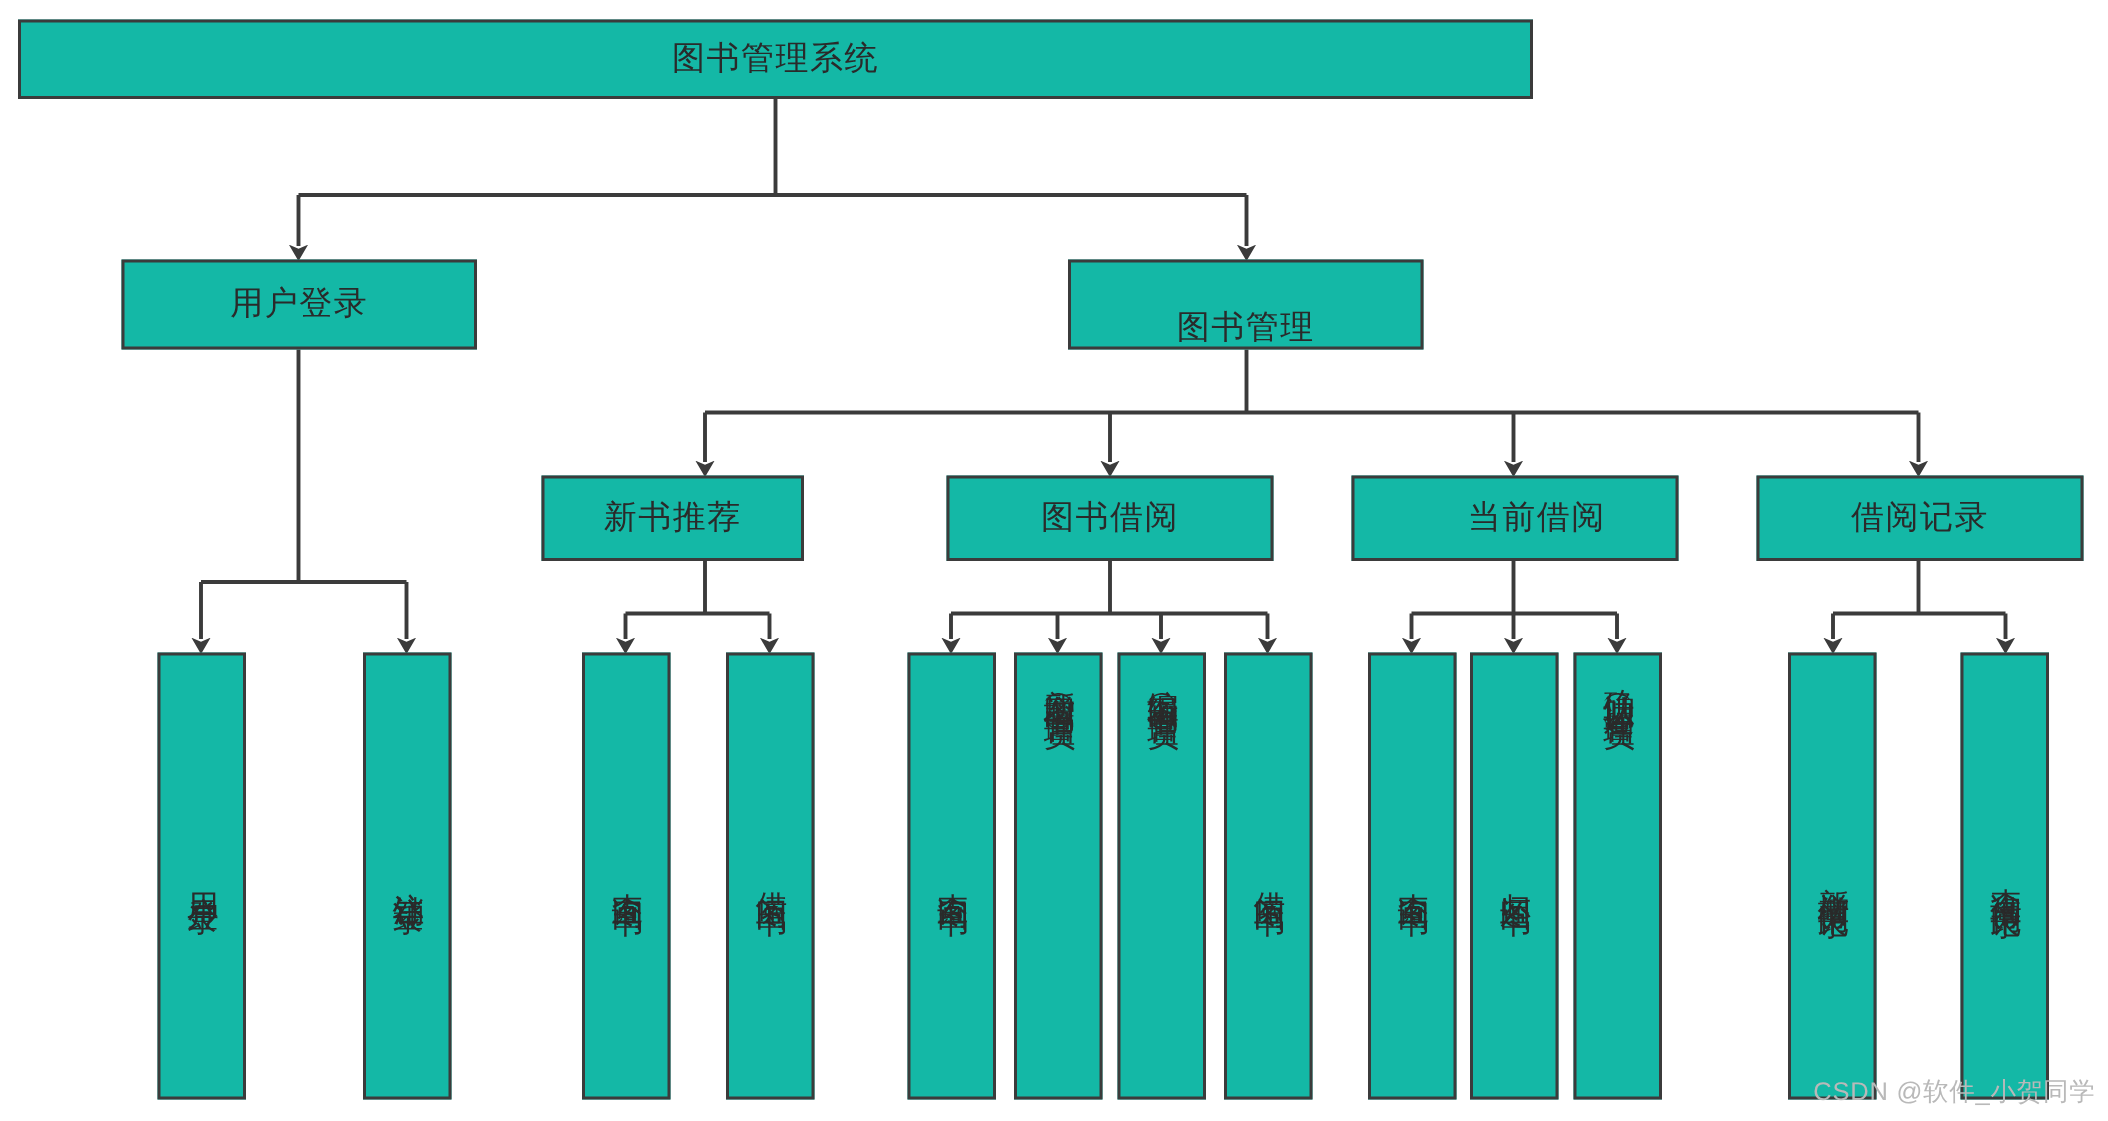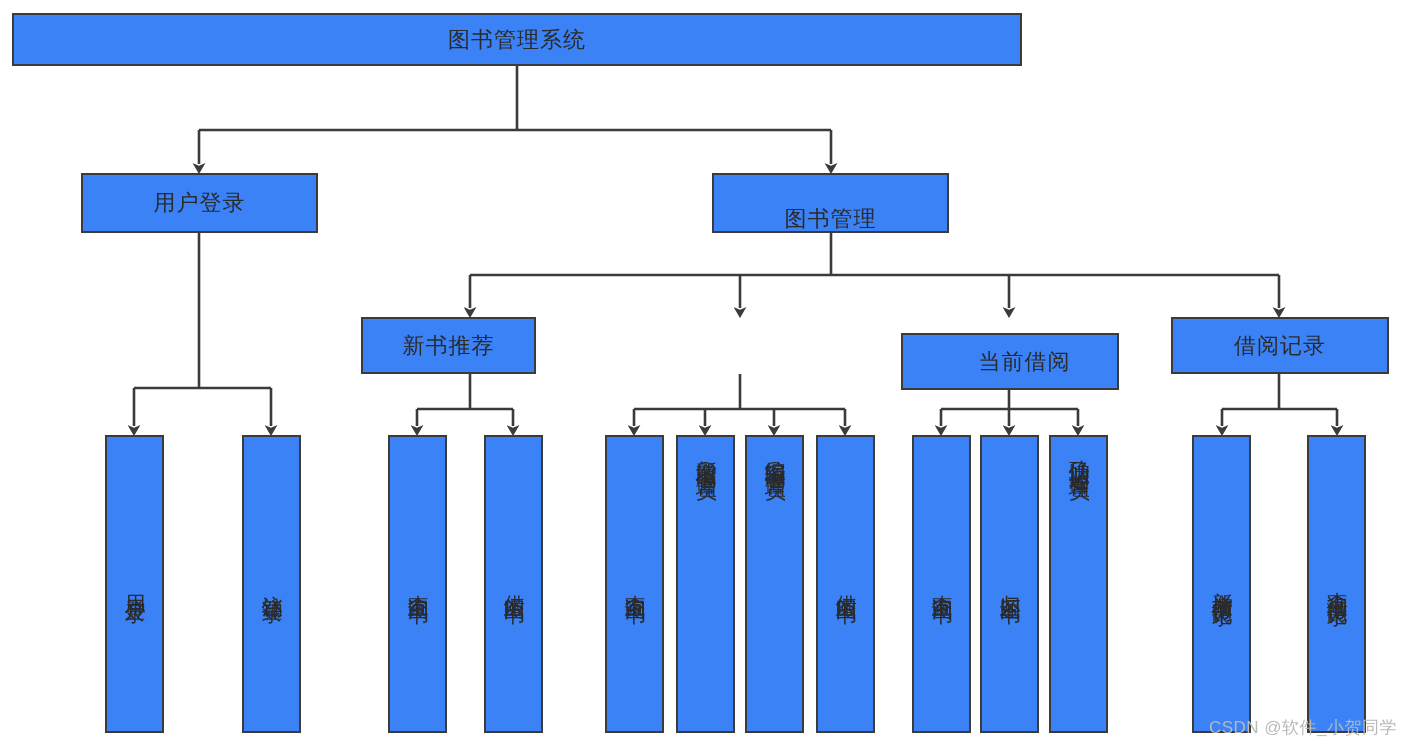--- a/index.html
+++ b/index.html
@@ -22,21 +22,21 @@
     position: absolute;
     left: 0;
     top: 0;
     width: 1405px;
     height: 747px;
     pointer-events: none;
   }
   .node {
     position: absolute;
     box-sizing: border-box;
-    background: #3b82f6;
+    background: #14b8a6;
     border: 2.5px solid #3b3b3b;
     display: flex;
     align-items: center;
     justify-content: center;
     color: #2b2b2b;
     z-index: 2;
   }
   .node .label {
     font-size: 22px;
     line-height: 1.08;
@@ -143,22 +143,25 @@
   </div>
 
   <div class="node horiz" style="left:712px; top:173px; width:237px; height:60px;align-items:flex-end;">
     <span class="label">图书管理</span>
   </div>
 
   <div class="node horiz" style="left:361px; top:317px; width:175px; height:57px;">
     <span class="label">新书推荐</span>
   </div>
 
-
-  <div class="node horiz" style="left:901px; top:333px; width:218px; height:57px;padding-left:29px;">
+  <div class="node horiz" style="left:631px; top:317px; width:218px; height:57px;">
+    <span class="label">图书借阅</span>
+  </div>
+
+  <div class="node horiz" style="left:901px; top:317px; width:218px; height:57px;padding-left:29px;">
     <span class="label">当前借阅</span>
   </div>
 
   <div class="node horiz" style="left:1171px; top:317px; width:218px; height:57px;">
     <span class="label">借阅记录</span>
   </div>
 
   <div class="node vert centered" style="left:105px; top:435px; width:59px; height:298px;">
     <span class="label">用户登录</span>
   </div>

